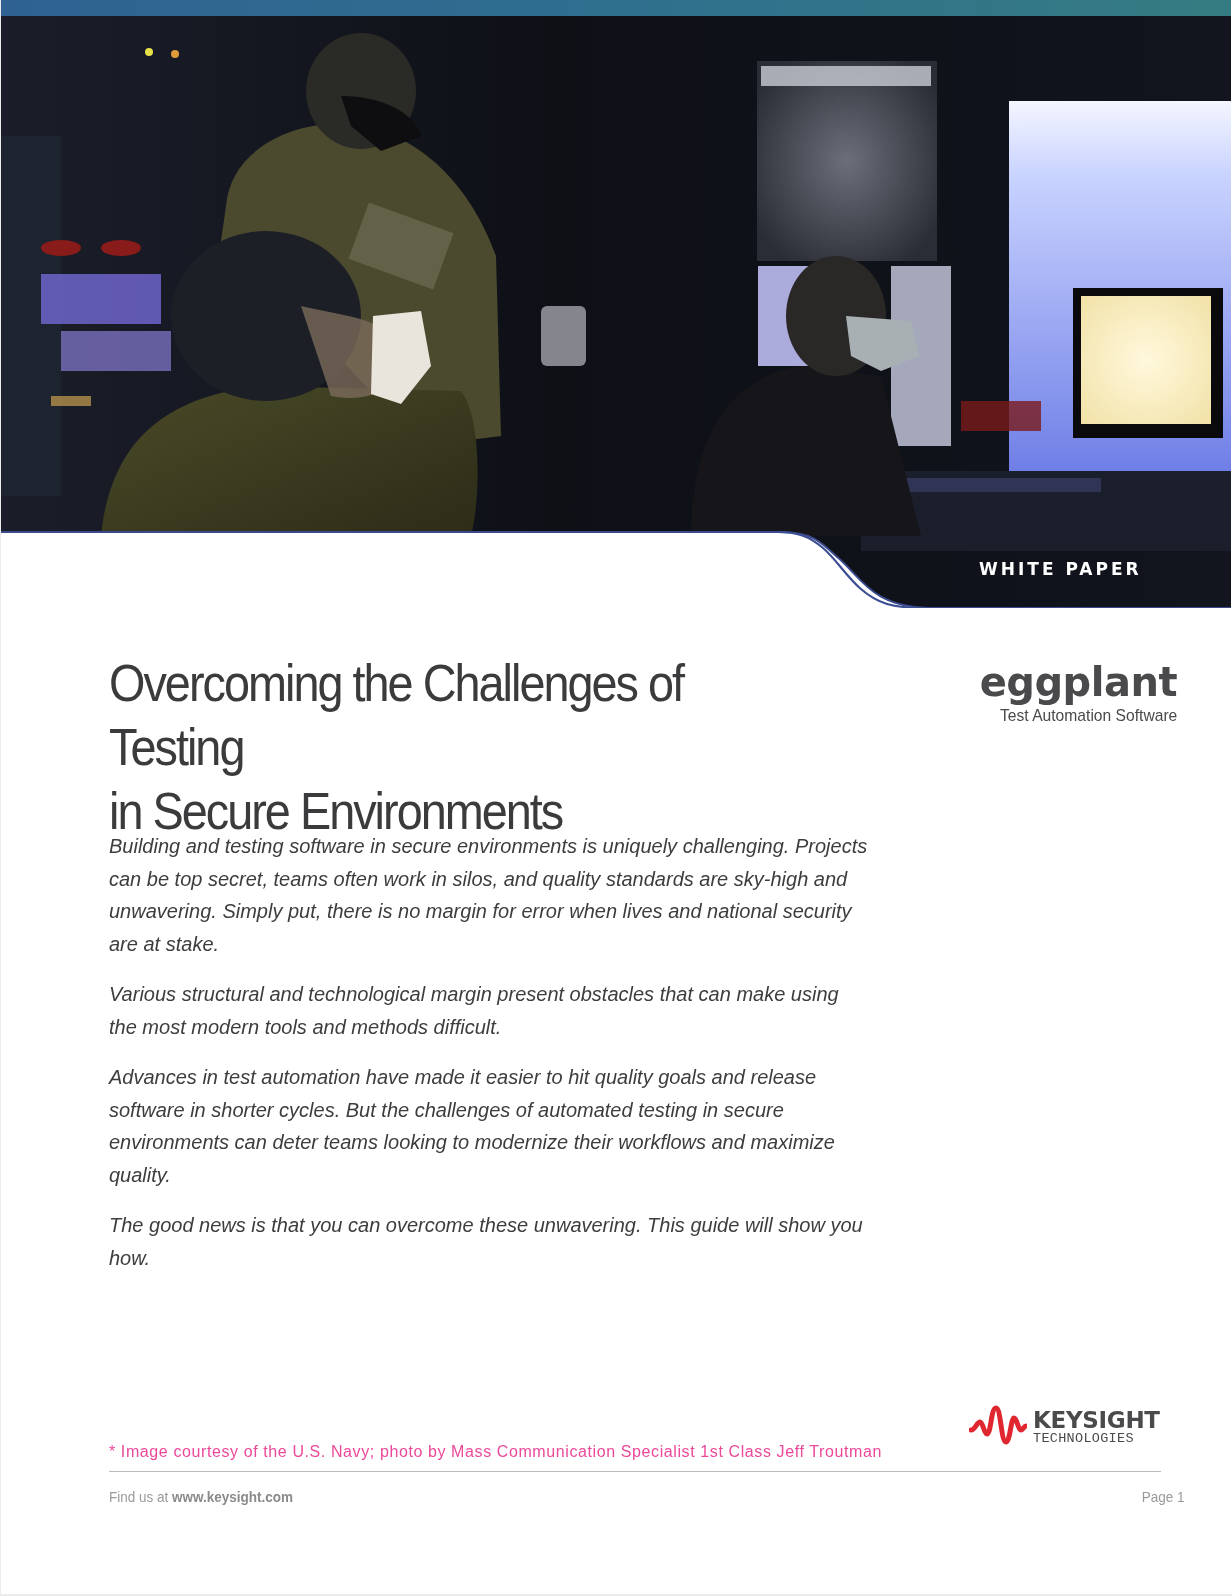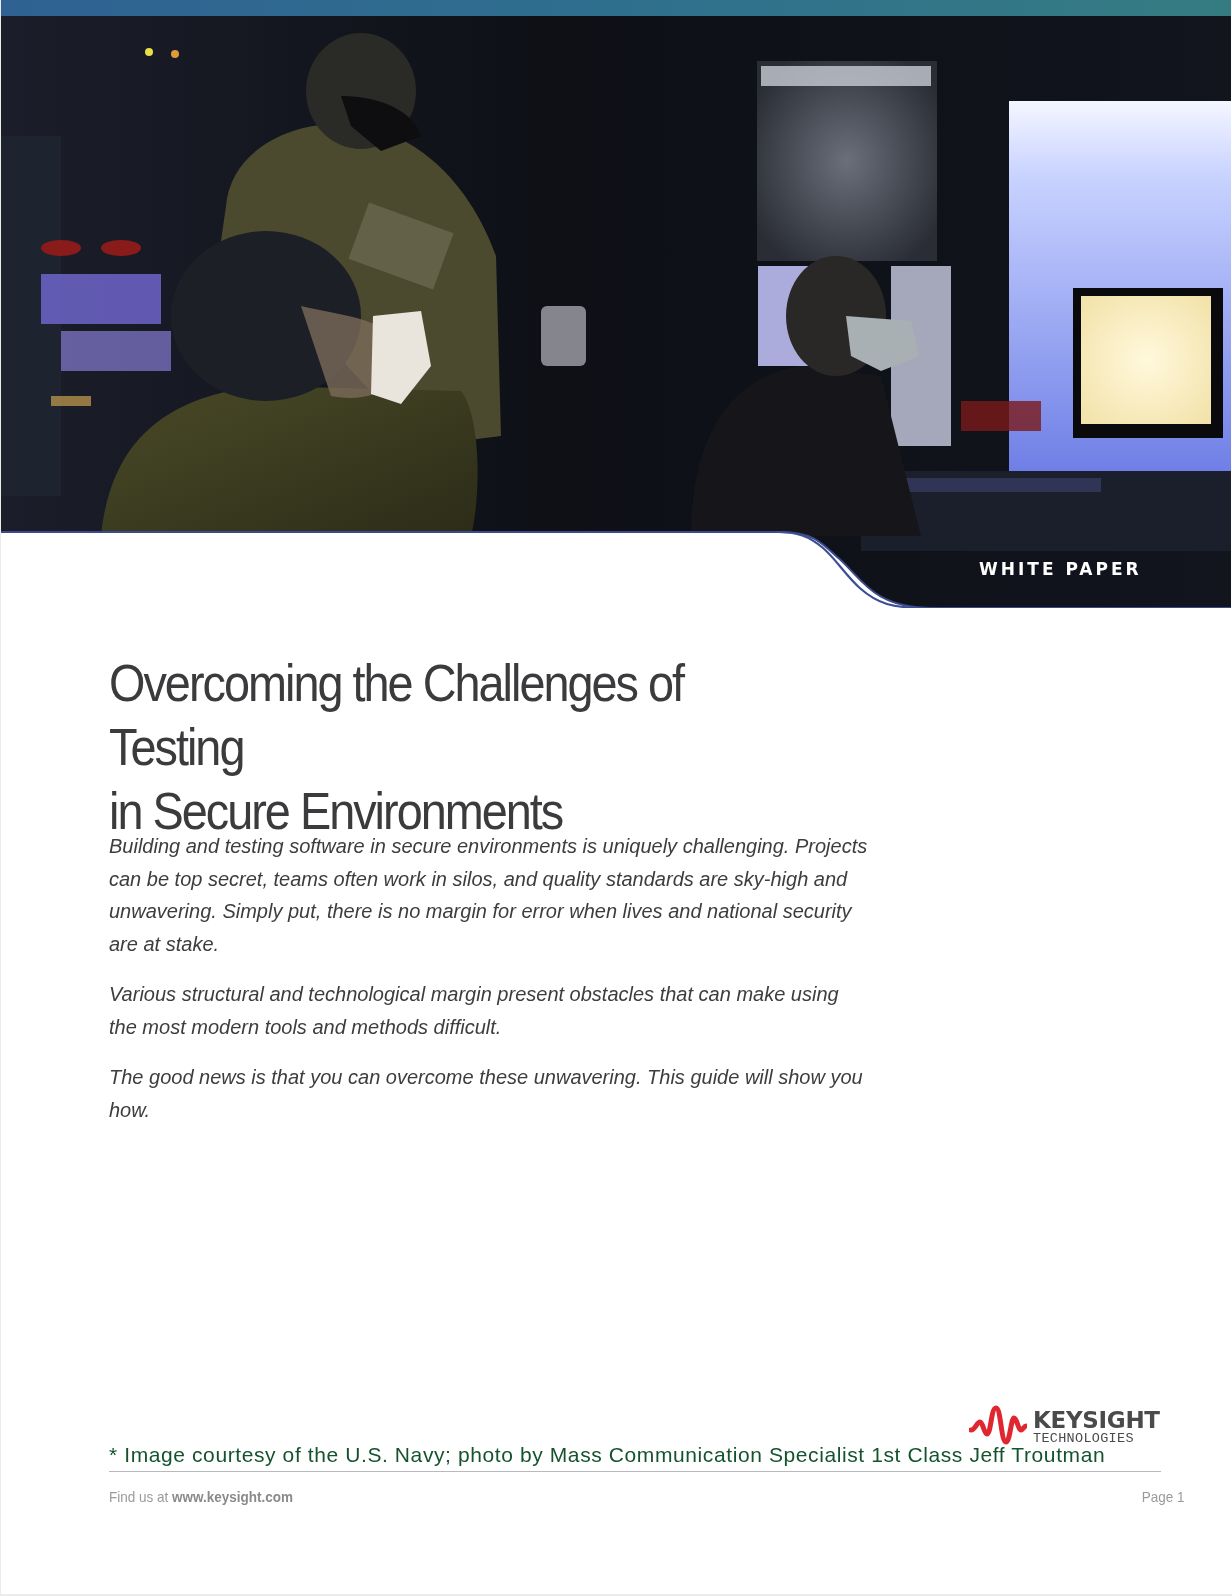--- a/index.html
+++ b/index.html
@@ -20,21 +20,21 @@
     color: #3b3b3d; letter-spacing: -2.2px; transform: scaleX(0.9); transform-origin: left top; }
   .title span { display: block; }
 
   .brand { position: absolute; right: 80px; top: 660px; text-align: right; }
   .brand-name { font-family: "DejaVu Sans", sans-serif; font-weight: bold; font-size: 40px; color: #4a4a4c; letter-spacing: -0.5px; line-height: 44px; }
   .brand-tag { font-family: "Liberation Sans", sans-serif; font-size: 17px; color: #4a4a4c; margin-top: 2px; transform: scaleX(0.92); transform-origin: right top; }
 
   .body-text { position: absolute; left: 108px; top: 830px; width: 760px; }
   .body-text p { margin: 0 0 18px 0; font-size: 20px; line-height: 32.5px; color: #3d3d3f; font-style: italic; }
 
-  .credit { position: absolute; left: 108px; top: 1443px; font-size: 21px; color: #14532d; letter-spacing: 0.6px; }
+  .credit { position: absolute; left: 108px; top: 1443px; font-size: 16px; color: #ec4899; letter-spacing: 0.6px; }
   .rule { position: absolute; left: 108px; top: 1471px; width: 1052px; height: 1px; background: #b9b9bb; }
   .footer-left { position: absolute; left: 108px; top: 1488px; font-size: 15px; color: #9a9a9c; transform: scaleX(0.9); transform-origin: left top; }
   .footer-left b { color: #8a8a8c; }
   .footer-right { position: absolute; right: 72px; top: 1488px; font-size: 15px; color: #9a9a9c; transform: scaleX(0.9); transform-origin: right top; }
 
   .keysight { position: absolute; left: 968px; top: 1400px; display: flex; align-items: flex-end; }
   .ks-wave { width: 58px; height: 46px; }
   .ks-text { margin-left: 6px; color: #4a4a4c; }
   .ks-name { font-family: "DejaVu Sans", sans-serif; font-weight: bold; font-size: 23px; line-height: 24px; letter-spacing: -0.3px; }
   .ks-sub { font-family: Liberation Mono, monospace; font-size: 13.5px; line-height: 14px; letter-spacing: 0.3px; }
@@ -121,24 +121,29 @@
     </svg>
   </div>
 
   <div class="white-paper-label">WHITE PAPER</div>
 
   <h1 class="title">
     <span>Overcoming the Challenges of Testing</span>
     <span>in Secure Environments</span>
   </h1>
 
+  <div class="brand">
+    <div class="brand-name">eggplant</div>
+    <div class="brand-tag">Test Automation Software</div>
+  </div>
 
   <div class="body-text">
     <p>Building and testing software in secure environments is uniquely challenging. Projects can be top secret, teams often work in silos, and quality standards are sky-high and unwavering. Simply put, there is no margin for error when lives and national security are at stake.</p>
     <p>Various structural and technological margin present obstacles that can make using the most modern tools and methods difficult.</p>
+    <p>Advances in test automation have made it easier to hit quality goals and release software in shorter cycles. But the challenges of automated testing in secure environments can deter teams looking to modernize their workflows and maximize quality.</p>
     <p>The good news is that you can overcome these unwavering. This guide will show you how.</p>
   </div>
 
   <div class="keysight">
     <svg class="ks-wave" viewBox="0 0 58 46" xmlns="http://www.w3.org/2000/svg">
       <path d="M2 30 C6 30 8 22 11 22 C14 22 15 34 18 34 C22 34 22 8 27 8 C32 8 32 42 37 42 C41 42 42 18 45 18 C48 18 49 30 52 30 C54 30 55 26 57 26" fill="none" stroke="#e0262f" stroke-width="5" stroke-linecap="round" stroke-linejoin="round"></path>
     </svg>
     <div class="ks-text">
       <div class="ks-name">KEYSIGHT</div>
       <div class="ks-sub">TECHNOLOGIES</div>

